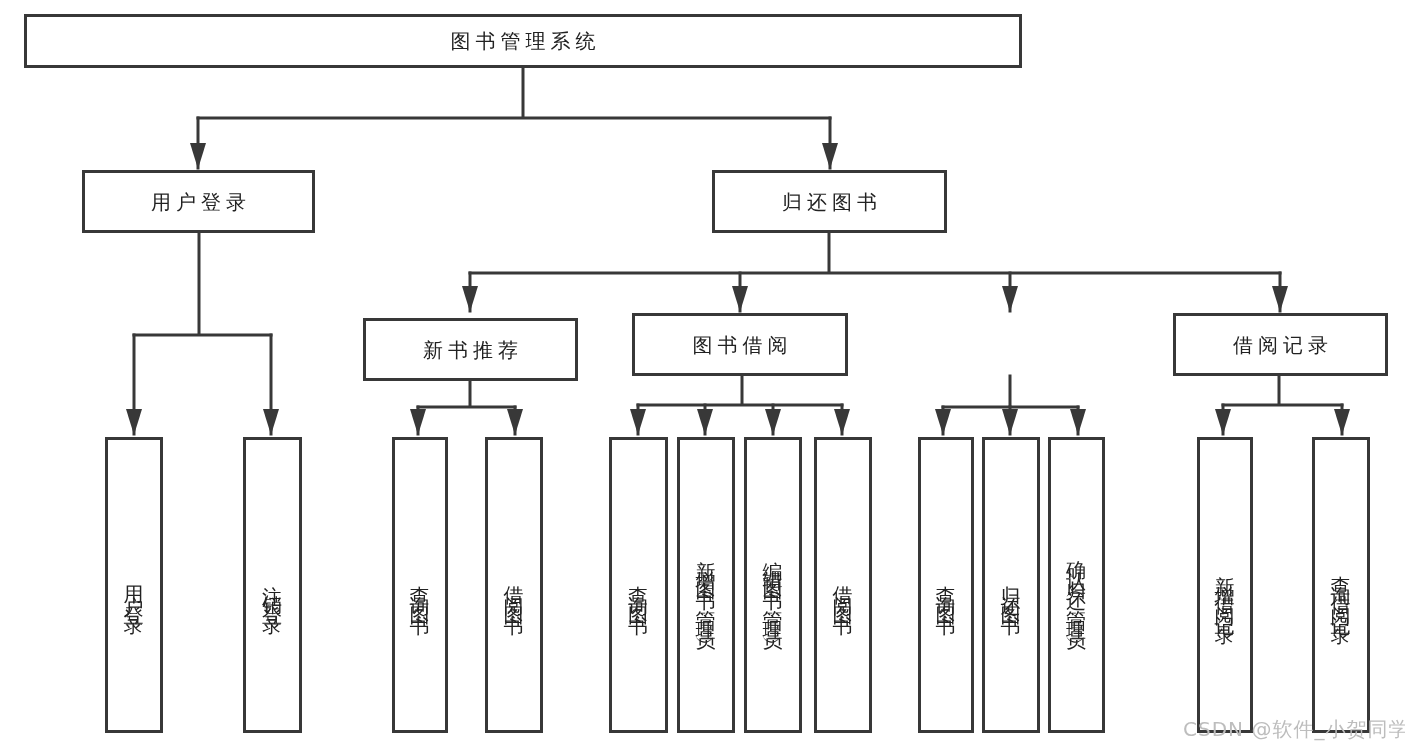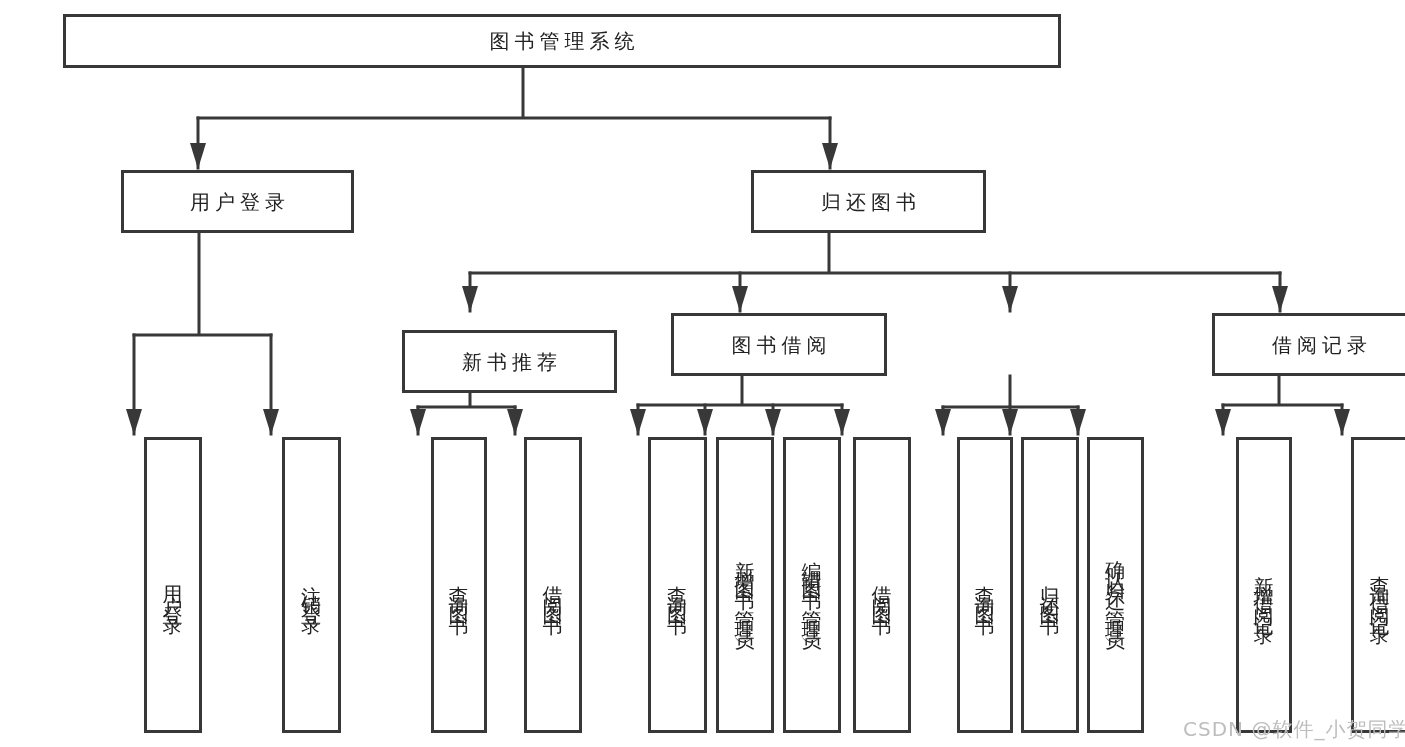--- a/index.html
+++ b/index.html
@@ -5,37 +5,36 @@
   html,body{margin:0;padding:0;background:#fff;}
   .canvas{
     position:relative;width:1405px;height:747px;background:#ffffff;overflow:hidden;
     font-family:"DejaVu Sans","Liberation Sans",sans-serif;
   }
   svg.connectors{position:absolute;left:0;top:0;z-index:1;}
   .node{
     position:absolute;box-sizing:border-box;background:#ffffff;
     border:3px solid #383838;display:flex;align-items:center;justify-content:center;
     z-index:2;
-    margin-left:39px;
   }
   .hnode span{
     font-size:20px;color:#222222;letter-spacing:5px;text-indent:5px;
     white-space:nowrap;line-height:1.2;
   }
   .vnode span{
     writing-mode:vertical-rl;text-orientation:mixed;
     font-size:20px;color:#222222;letter-spacing:10px;line-height:1;
     margin-bottom:-10px;white-space:nowrap;
   }
   .leaf{top:437px;height:296px;}
   
   #n-root  {left:24px;  top:14px;  width:998px; height:54px;}
   #n-login {left:82px;  top:170px; width:233px; height:63px;}
   #n-mgmt  {left:712px; top:170px; width:235px; height:63px;}
-  #n-rec   {left:363px; top:330px; width:215px; height:63px;align-items:center;}
+  #n-rec   {left:363px; top:318px; width:215px; height:63px;align-items:center;}
   #n-bor   {left:632px; top:313px; width:216px; height:63px;}
   #n-cur   {left:903px; top:313px; width:215px; height:63px;}
   #n-his   {left:1173px;top:313px; width:215px; height:63px;justify-content:center;}
   
   #l-login {left:105px; width:58px;}
   #l-logout{left:243px; width:59px;}
   #l-rec-q {left:392px; width:56px;}
   #l-rec-b {left:485px; width:58px;}
   #l-bor-q {left:609px; width:59px;}
   #l-bor-a {left:677px; width:58px;}

